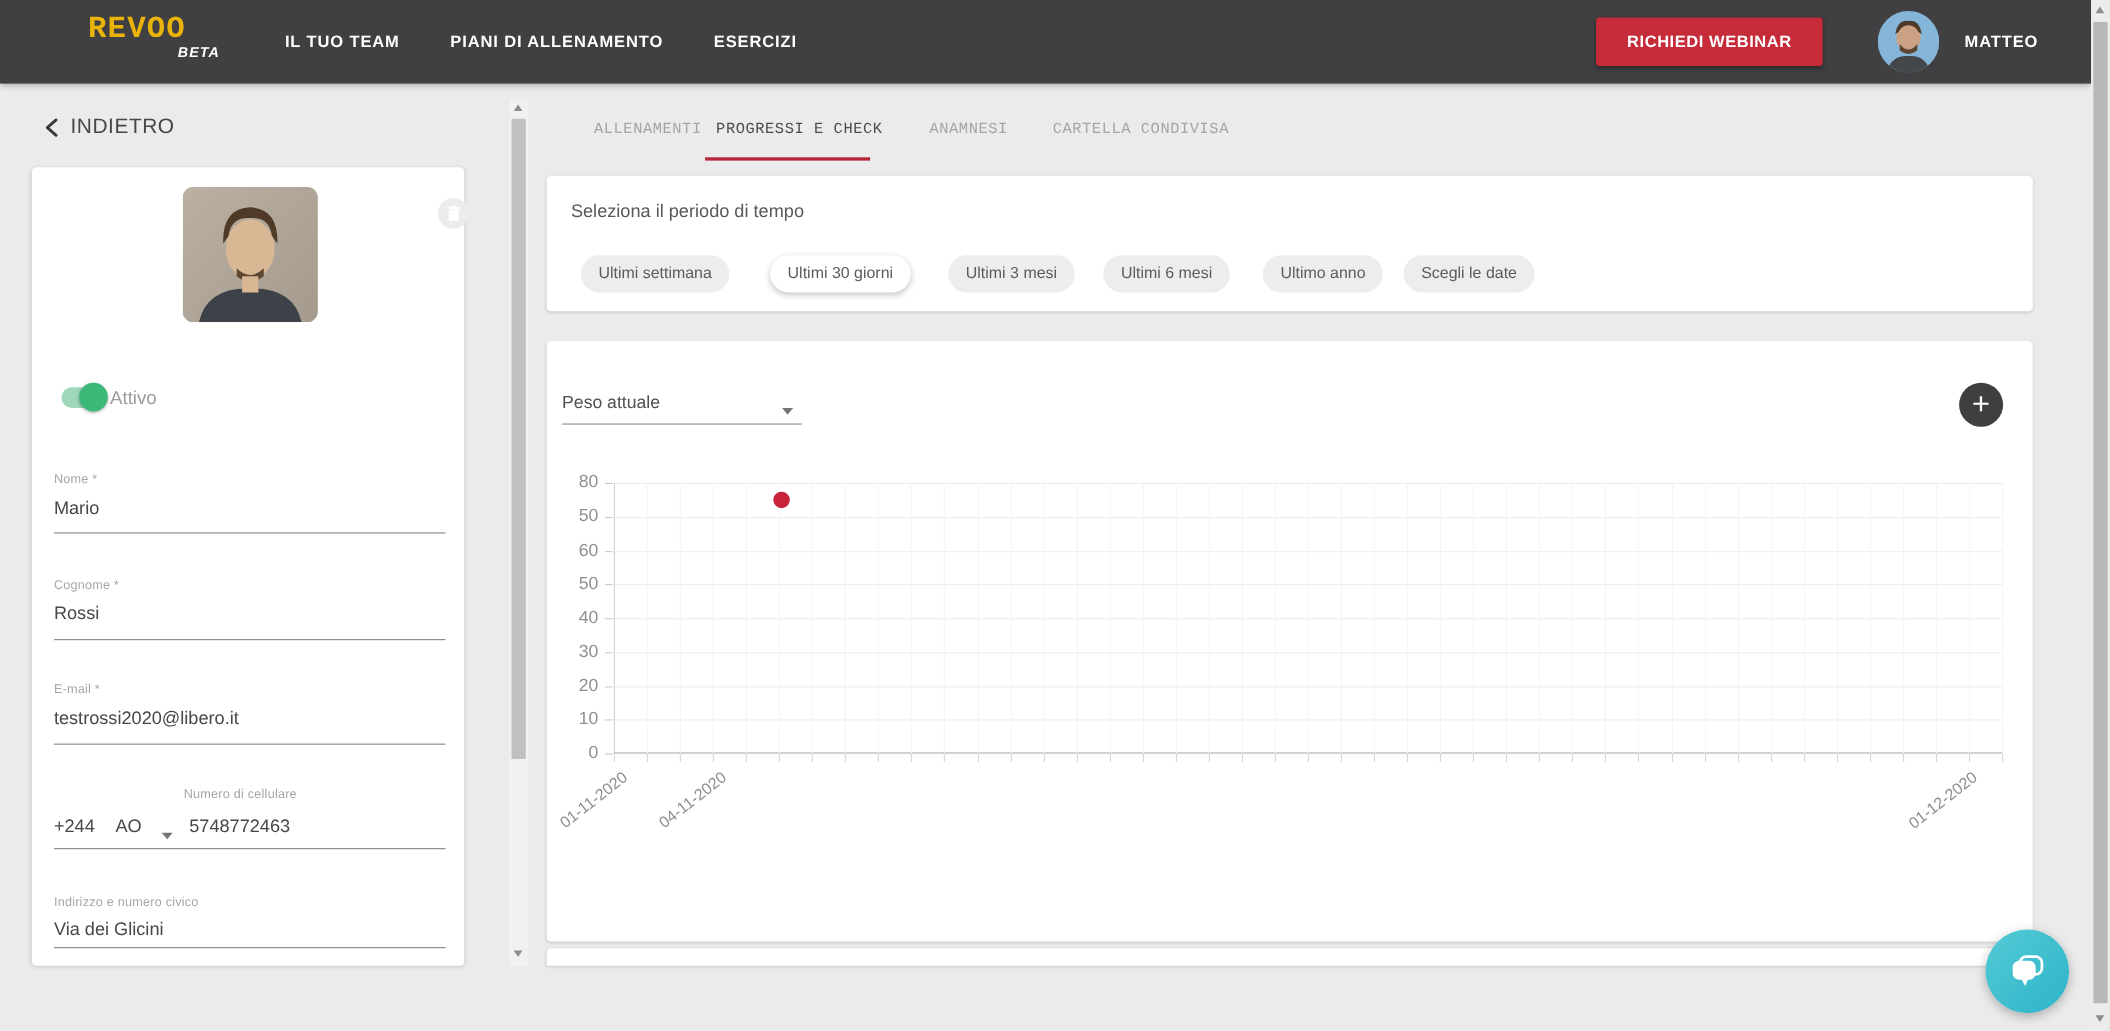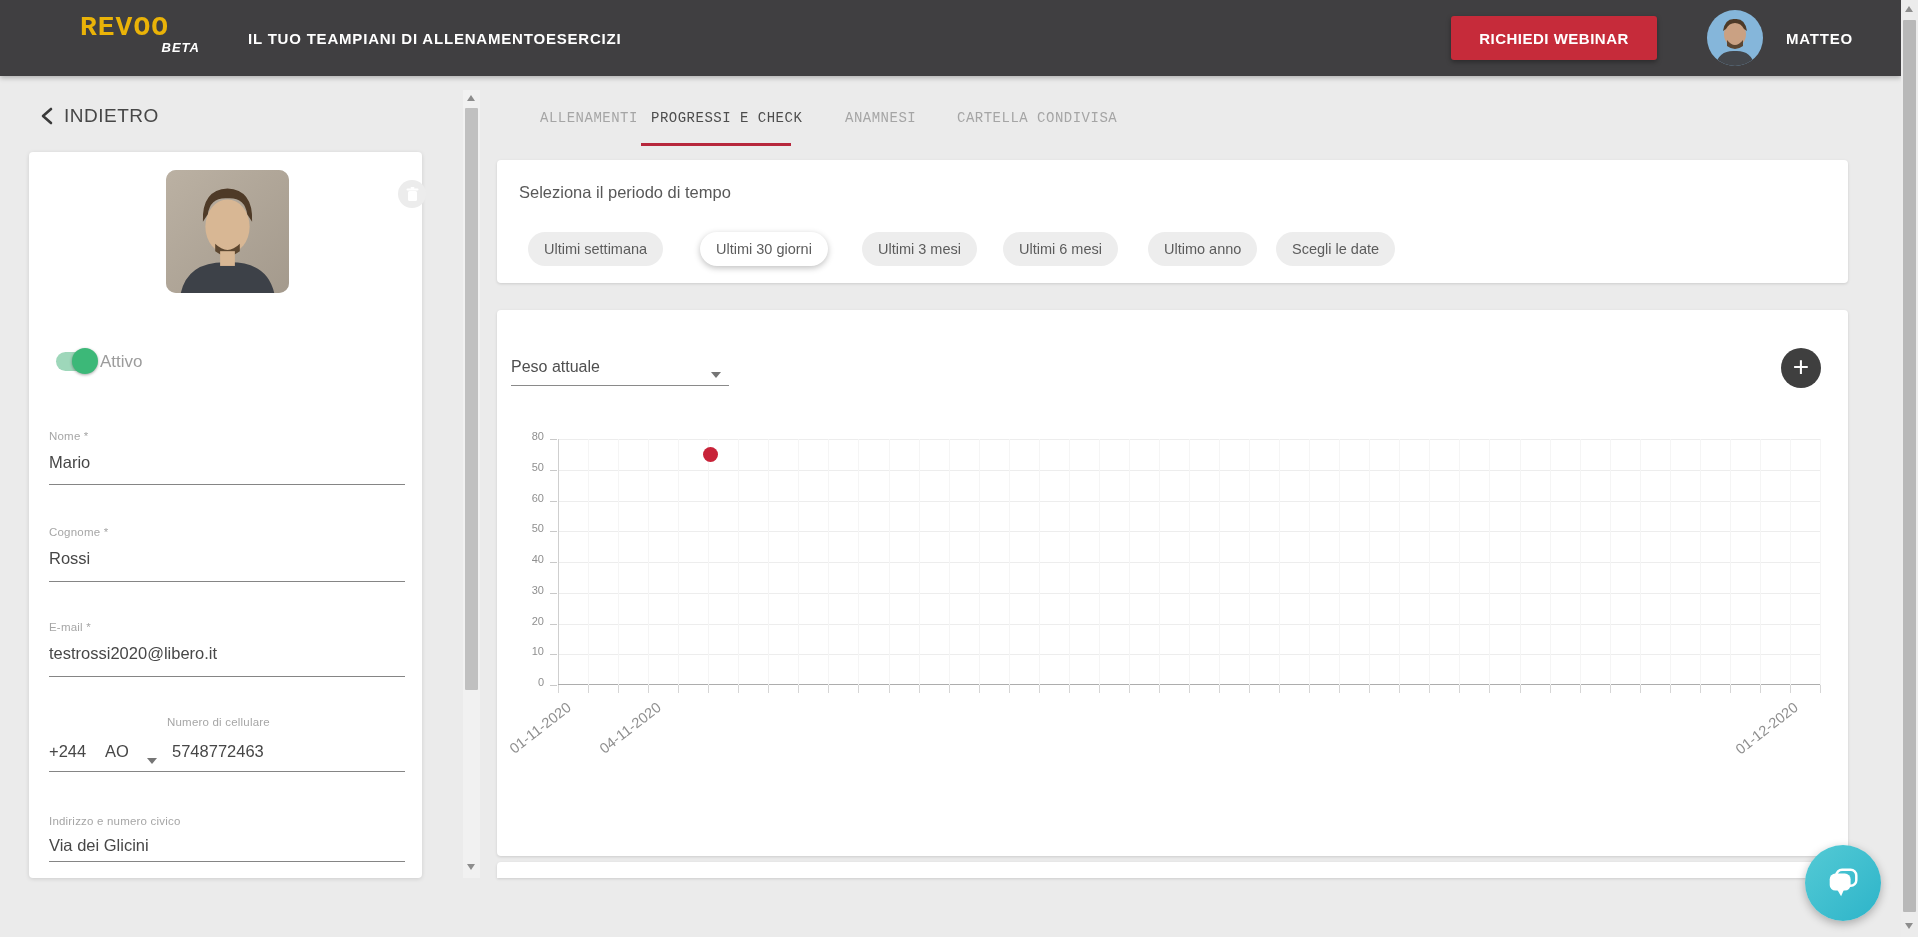--- a/index.html
+++ b/index.html
@@ -6,21 +6,21 @@
     font-family:"Liberation Sans", sans-serif;background:#ebebeb;}
   .abs{position:absolute;}
   #root{position:relative;width:1918px;height:937px;background:#ebebeb;overflow:hidden;}
 
   
   #topbar{left:0;top:0;width:1901px;height:76px;background:#403f41;
     box-shadow:0 2px 5px rgba(0,0,0,.25);z-index:5;}
   #brand{left:80px;top:14px;width:120px;cursor:pointer;}
   #brand .brand-main{font-size:28px;font-weight:800;letter-spacing:1px;color:#eab308;line-height:28px;font-family:Liberation Mono, monospace;}
   #brand .brand-sub{font-size:13px;font-style:italic;font-weight:700;color:#fff;text-align:right;margin-top:-2px;letter-spacing:1px;}
-  #topnav{left:248px;top:0;height:76px;display:flex;align-items:center;}
+  #topnav{left:259px;top:0;height:76px;display:flex;align-items:center;gap:46px;}
   .nav-item{color:#fff;font-size:15px;font-weight:700;letter-spacing:.8px;cursor:pointer;white-space:nowrap;}
   #webinar-btn{left:1451px;top:16px;width:206px;height:44px;background:#c62b3a;border:none;
     border-radius:3px;color:#fff;font-family:inherit;font-size:15px;font-weight:700;letter-spacing:.5px;
     box-shadow:0 2px 5px rgba(0,0,0,.35);cursor:pointer;}
   #topbar-avatar{left:1707px;top:10px;width:56px;height:56px;border-radius:50%;overflow:hidden;cursor:pointer;}
   #topbar-username{left:1786px;top:0;height:76px;display:flex;align-items:center;
     color:#fff;font-size:15px;font-weight:700;letter-spacing:.8px;cursor:pointer;}
 
   
   #back-btn{left:40px;top:105px;display:flex;align-items:center;gap:10px;cursor:pointer;}
@@ -74,21 +74,21 @@
     color:#fff;font-size:28px;font-weight:400;display:flex;align-items:center;justify-content:center;
     cursor:pointer;line-height:1;padding-bottom:3px;box-sizing:border-box;}
 
   
   #plot{left:61px;top:129px;width:1262px;height:246px;}
   #plot .yaxis-line{position:absolute;left:0;top:0;width:1px;height:100%;background:#cfcfcf;}
   #plot .xaxis-line{position:absolute;left:0;bottom:0;width:100%;height:1px;background:#adadad;}
   .hgrid{position:absolute;left:1px;width:1261px;height:1px;background:#ededed;}
   .vgrid{position:absolute;top:0;width:1px;height:246px;background:#f5f5f5;}
   .ytick{position:absolute;left:-8px;width:7px;height:1px;background:#c9c9c9;}
-  .ytick-label{position:absolute;left:-62px;width:48px;text-align:right;font-size:11px;color:#8f8f8f;}
+  .ytick-label{position:absolute;left:-62px;width:48px;text-align:right;font-size:16px;color:#8f8f8f;}
   .xtick{position:absolute;top:246px;width:1px;height:8px;background:#d6d6d6;}
   .xtick-label{position:absolute;top:260px;font-size:14.5px;color:#8f8f8f;white-space:nowrap;
     transform:translateX(-100%) rotate(-38deg);transform-origin:100% 0;}
   .data-point{position:absolute;width:15px;height:15px;border-radius:50%;}
 
   #next-card-sliver{left:497px;top:862px;width:1351px;height:16px;border-radius:4px 4px 0 0;}
 
   
   #chat-btn{left:1805px;top:845px;width:76px;height:76px;border-radius:50%;
     background:linear-gradient(135deg,#54cad5 0%,#2db4c9 100%);

